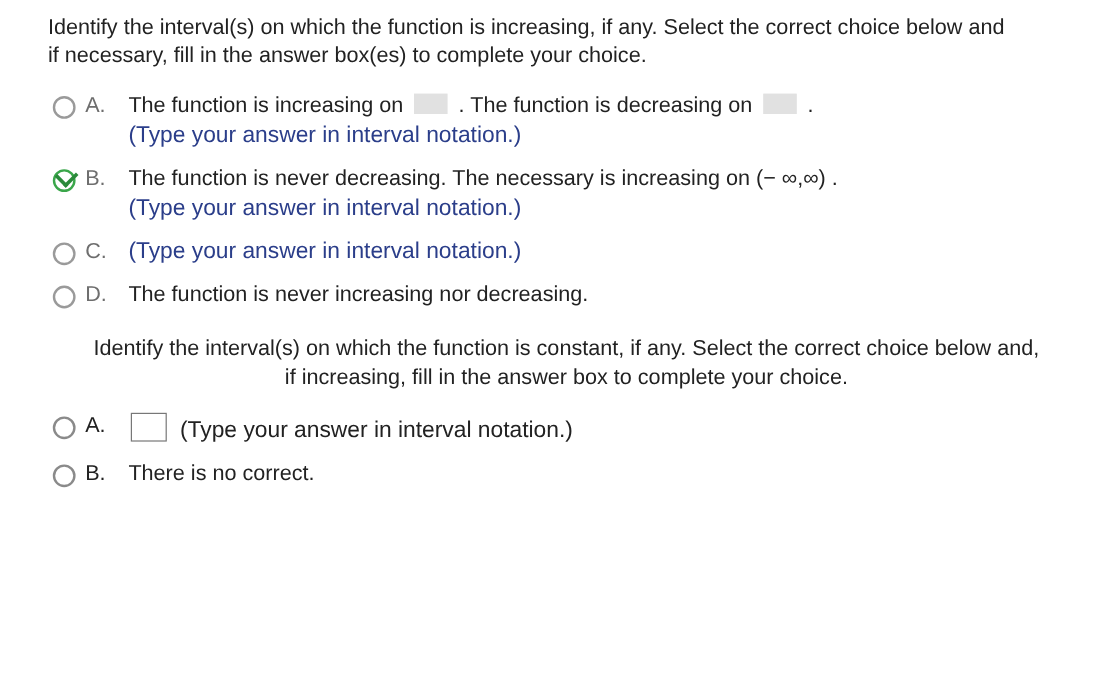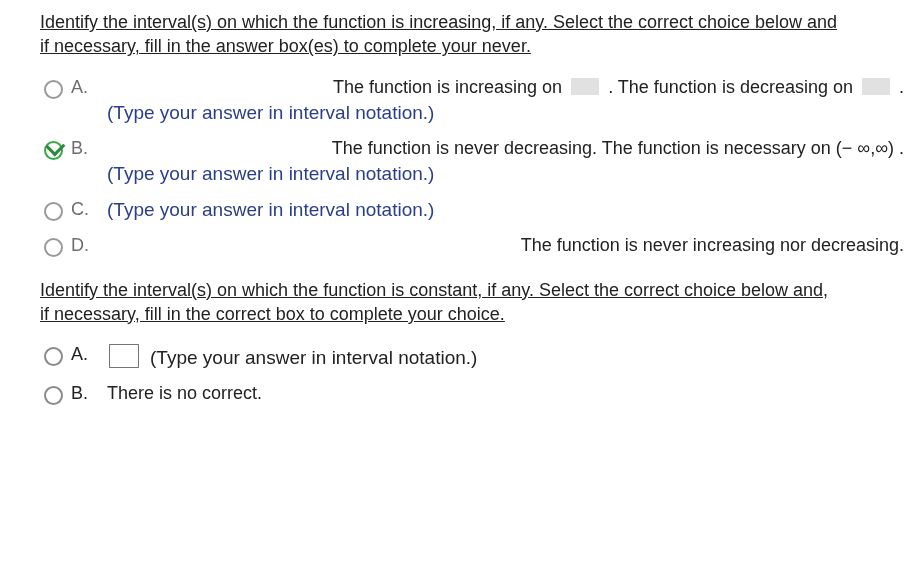--- a/index.html
+++ b/index.html
@@ -16,60 +16,60 @@
     radial-gradient(ellipse 220px 300px at 260px 400px, rgba(0,255,80,0.25), transparent 70%),
     radial-gradient(ellipse 200px 300px at 420px 380px, rgba(180,0,255,0.2), transparent 70%),
     radial-gradient(ellipse 180px 300px at 560px 300px, rgba(180,0,255,0.15), transparent 70%),
     radial-gradient(ellipse 180px 300px at 660px 300px, rgba(0,255,80,0.2), transparent 70%),
     repeating-linear-gradient(90deg,
       #f0e8e0 0 3px, #d8e8d8 3 7px, #e0e0f0 7 11px, #f0e0f0 11 15px, #e8e8e0 15 19px),
     #e8e8e0;
   box-sizing: border-box;
   padding: 10px 12px 0 40px;
 }
-.q { line-height: 1.35; margin-bottom: 18px; color: #222; text-decoration: underline; }
+.q { line-height: 1.35; margin-bottom: 18px; color: #222; }
 .options { margin: 0 0 18px 4px; }
 .opt { display: flex; align-items: flex-start; gap: 8px; margin: 8px 0 14px 0; }
 .radio {
   width: 15px; height: 15px; border: 2px solid #9a9a9a; border-radius: 50%;
   margin-top: 3px; flex: 0 0 auto; background: rgba(255,255,255,0.5);
   position: relative;
 }
 .radio.open-circle { border: 2px solid #8a8a8a; background: transparent; }
 .radio.checked {
   border-color: #3aa64a;
 }
 .radio.checked::after {
   content: ""; position: absolute; left: 2px; top: -3px; width: 12px; height: 10px;
   border-left: 3px solid #2a8a3a; border-bottom: 3px solid #2a8a3a;
   transform: rotate(-45deg);
 }
 .letter { color: #6e6e6e; font-size: 18px; width: 28px; flex: 0 0 auto; }
 .optbody { flex: 1 1 auto; }
-.line { margin-bottom: 4px; text-align: right; }
+.line { margin-bottom: 4px; }
 .hint { color: #2b3e8a; font-size: 19px; }
 .blank {
   display: inline-block; width: 28px; height: 17px;
   background: rgba(180,180,180,0.4);
   vertical-align: -2px; margin: 0 4px;
 }
 .box {
   display: inline-block; width: 28px; height: 22px;
   border: 1px solid #777; background: rgba(255,255,255,0.5);
   vertical-align: -4px; margin: 0 6px 0 2px;
 }
-.q2 { margin-top: 12px; }
+.q2 { margin-top: 12px; text-align: center; }
 .opt2 { margin-left: 4px; }
 </style>
 </head>
 <body>
 
 <div class="q">
   <span>Identify the interval(s) on which the function is increasing, if any. Select the correct choice below and</span><br>
-  <span>if necessary, fill in the answer box(es) to complete your never.</span>
+  <span>if necessary, fill in the answer box(es) to complete your choice.</span>
 </div>
 
 <div class="options">
 
   <div class="opt">
     <span class="radio"></span>
     <span class="letter">A.</span>
     <div class="optbody">
       <div class="line">
         <span>The function is increasing on </span>
@@ -80,21 +80,21 @@
       </div>
       <div class="hint">(Type your answer in interval notation.)</div>
     </div>
   </div>
 
   <div class="opt">
     <span class="radio checked"></span>
     <span class="letter">B.</span>
     <div class="optbody">
       <div class="line">
-        <span>The function is never decreasing. The function is necessary on </span>
+        <span>The function is never decreasing. The necessary is increasing on </span>
         <span>(− ∞,∞)</span>
         <span>.</span>
       </div>
       <div class="hint">(Type your answer in interval notation.)</div>
     </div>
   </div>
 
   <div class="opt">
     <span class="radio"></span>
     <span class="letter">C.</span>
@@ -108,21 +108,21 @@
     <span class="letter">D.</span>
     <div class="optbody">
       <div class="line">The function is never increasing nor decreasing.</div>
     </div>
   </div>
 
 </div>
 
 <div class="q q2">
   <span>Identify the interval(s) on which the function is constant, if any. Select the correct choice below and,</span><br>
-  <span>if necessary, fill in the correct box to complete your choice.</span>
+  <span>if increasing, fill in the answer box to complete your choice.</span>
 </div>
 
 <div class="options opt2">
 
   <div class="opt">
     <span class="radio open-circle"></span>
     <span class="letter" style="color:#222;">A.</span>
     <div class="optbody">
       <span class="box"></span>
       <span class="hint" style="color:#222;">(Type your answer in interval notation.)</span>

